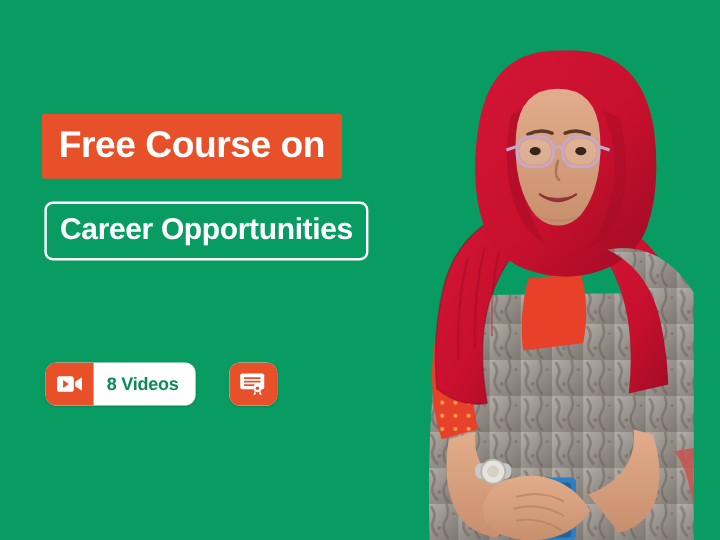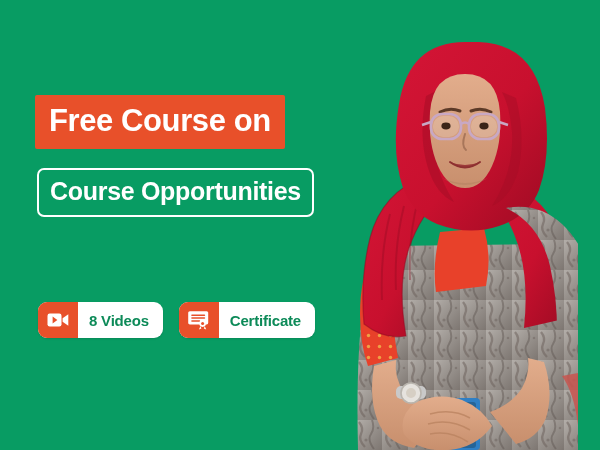--- a/index.html
+++ b/index.html
@@ -63,21 +63,21 @@
     line-height:1;
     padding:9px 11px 11px 11px;
     white-space:nowrap;
   }
 
   
   .badges{
     position:absolute;
     left:38px;top:302px;
     display:flex;
-    gap:16px;
+    gap:28px;
   }
   .badge{
     display:flex;
     align-items:stretch;
     height:36px;
     border-radius:9px;
     overflow:hidden;
     background:#ffffff;
     box-shadow:0 1px 2px rgba(0,0,0,.12);
   }
@@ -111,21 +111,21 @@
 </head>
 <body>
 
 <div class="banner">
 
   <div class="copy">
 
     <span class="headline-chip">Free Course on</span>
 
 
-    <span class="headline-outline">Course Opportunities</span>
+    <span class="headline-outline">Career Opportunities</span>
   </div>
 
   <div class="badges">
 
     <div class="badge">
       <span class="badge-icon">
         <svg width="22" height="16" viewBox="0 0 22 16" aria-hidden="true">
           <rect x="0.5" y="1.5" width="14" height="13" rx="2.2" fill="#ffffff"></rect>
           <path d="M15.6 6.2 L21.3 2.3 V13.7 L15.6 9.8 Z" fill="#ffffff"></path>
           <path d="M5.6 4.6 L10.4 8 L5.6 11.4 Z" fill="#e8502a"></path>
@@ -140,21 +140,20 @@
           <rect x="1.2" y="1.2" width="20" height="13.2" rx="1.6" fill="#ffffff"></rect>
           <rect x="4.2" y="4.4" width="14" height="1.5" rx="0.75" fill="#e8502a"></rect>
           <rect x="4.2" y="7.3" width="14" height="1.5" rx="0.75" fill="#e8502a"></rect>
           <rect x="4.2" y="10.2" width="9" height="1.5" rx="0.75" fill="#e8502a"></rect>
           <circle cx="15.6" cy="13.6" r="3.3" fill="#ffffff"></circle>
           <circle cx="15.6" cy="13.6" r="1.5" fill="#e8502a"></circle>
           <path d="M13.4 15.9 L12.0 19.4 L14.4 18.4 Z" fill="#ffffff"></path>
           <path d="M17.8 15.9 L19.2 19.4 L16.8 18.4 Z" fill="#ffffff"></path>
         </svg>
       </span>
-      <span class="badge-label">Certificate</span>
     </div>
   </div>
 
   <div class="person">
     <svg viewBox="0 0 270 450" aria-hidden="true">
       <defs>
         <linearGradient id="hijabG" x1="0" y1="0" x2="1" y2="1">
           <stop offset="0%" stop-color="#d41536"></stop>
           <stop offset="55%" stop-color="#c8102e"></stop>
           <stop offset="100%" stop-color="#9d0b23"></stop>

